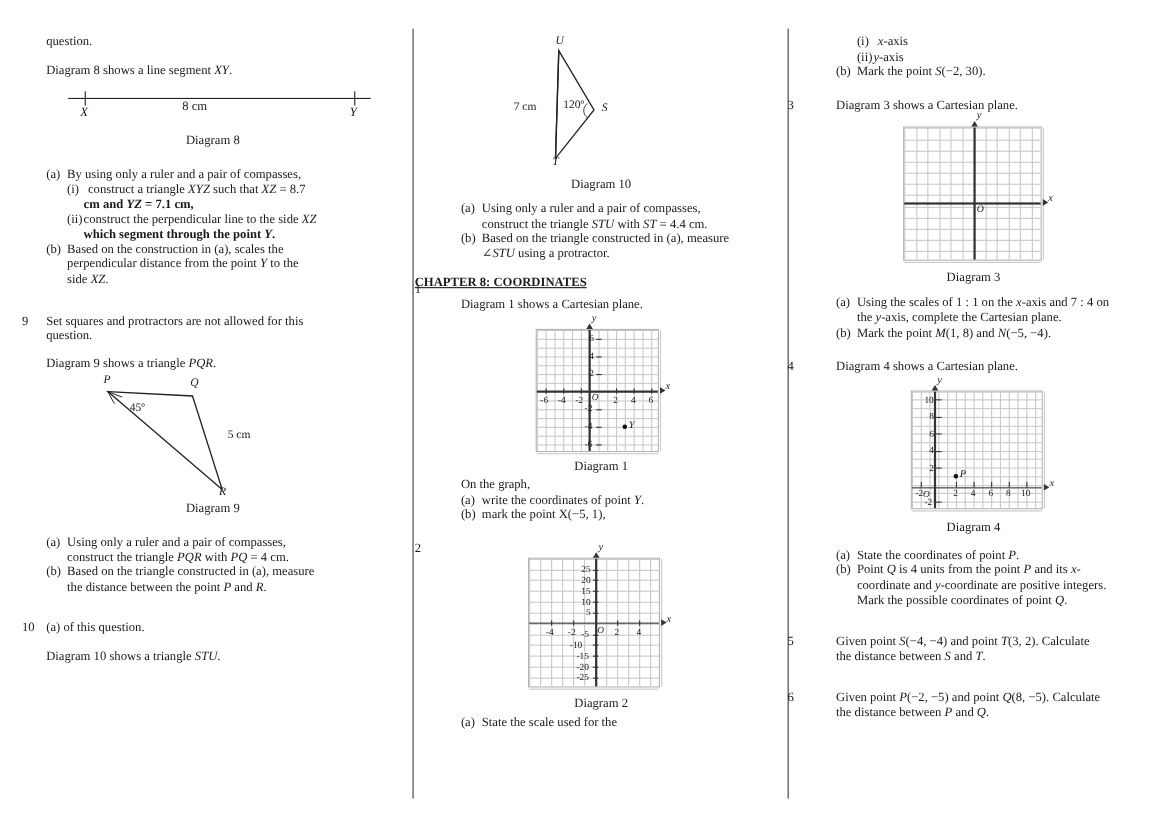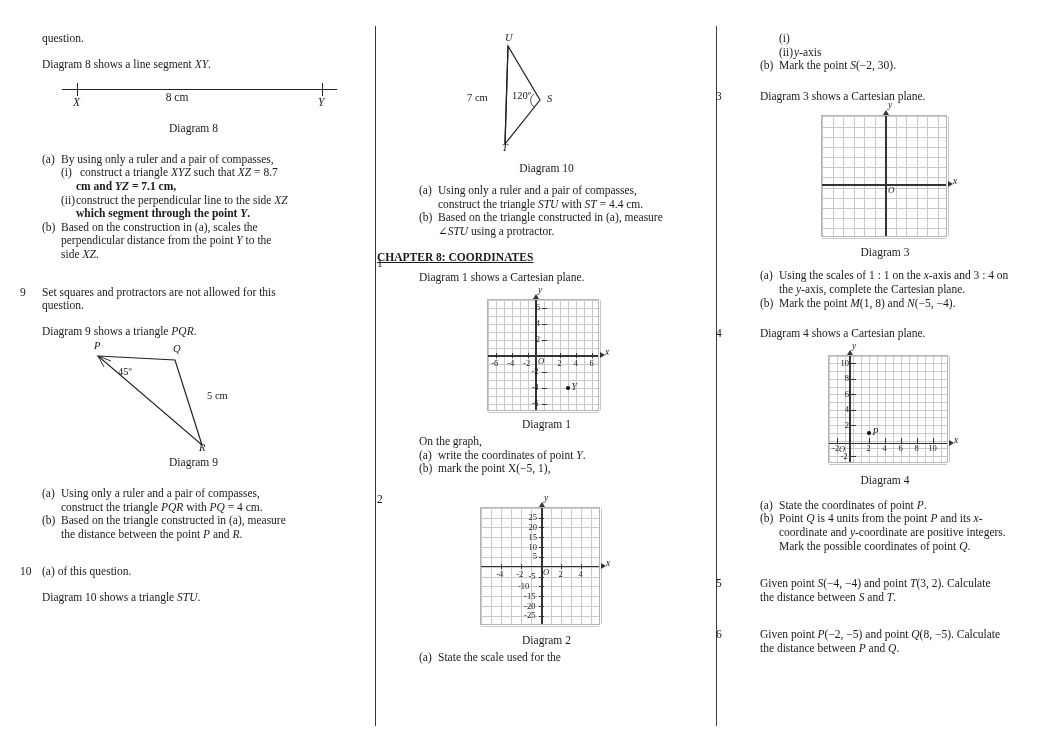--- a/index.html
+++ b/index.html
@@ -485,20 +485,21 @@
       </div>
     </div>
 
   </div>
 
   <div class="col" id="col3">
 
     <div class="qblock">
       <div class="lab indent1">
         <span class="tag">(i)</span>
+        <span class="txt"><i class="it">x</i><span>-axis</span></span>
       </div>
       <div class="lab indent1">
         <span class="tag narrow">(ii)</span>
         <span class="txt"><i class="it">y</i><span>-axis</span></span>
       </div>
       <div class="lab">
         <span class="tag">(b)</span>
         <span class="txt"><span>Mark the point </span><i class="it">S</i><span>(−2, 30).</span></span>
       </div>
     </div>
@@ -549,21 +550,21 @@
         <div class="axname" style="left:66px; top:-16px;">y</div>
       </div>
       <div class="caption" style="position:absolute; left:0; top:132px; width:334px;">Diagram 3</div>
     </div>
 
     <div class="gap-m"></div>
 
     <div class="qblock">
       <div class="lab">
         <span class="tag">(a)</span>
-        <span class="txt"><span>Using the scales of 1 : 1 on the </span><i class="it">x</i><span>-axis and 3 : 4 on</span></span>
+        <span class="txt"><span>Using the scales of 1 : 1 on the </span><i class="it">x</i><span>-axis and 7 : 4 on</span></span>
       </div>
       <div class="lab indent1">
         <span class="txt"><span>the </span><i class="it">y</i><span>-axis, complete the Cartesian plane.</span></span>
       </div>
       <div class="lab">
         <span class="tag">(b)</span>
         <span class="txt"><span>Mark the point </span><i class="it">M</i><span>(1, 8) and </span><i class="it">N</i><span>(−5, −4).</span></span>
       </div>
     </div>
 

